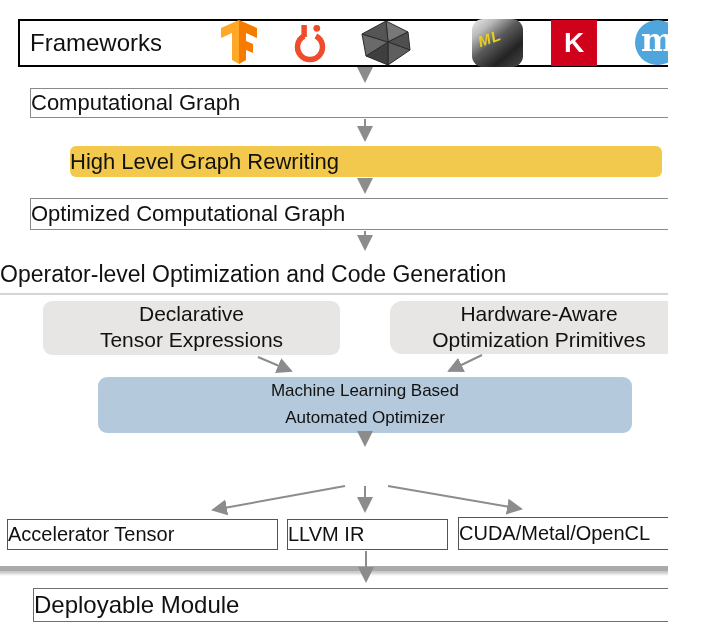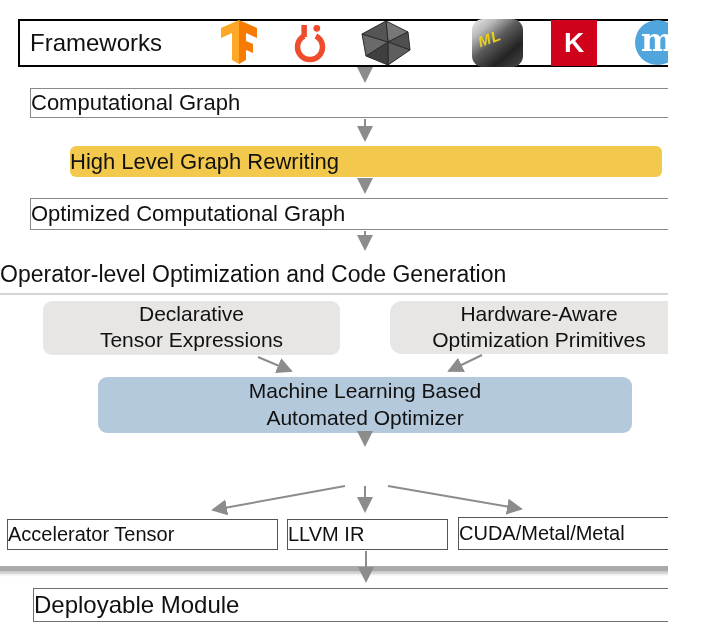--- a/index.html
+++ b/index.html
@@ -22,21 +22,21 @@
   #rewrite-box{left:70px;top:146px;width:592px;height:31px;background:#F2C84D;
                border-radius:6px;font-size:22px;}
   #ocg-box{left:30px;top:198px;width:670px;height:32px;border:1.5px solid #8a8a8a;font-size:22px;}
   #section-title{left:0;top:258px;width:728px;height:32px;font-size:23px;background:transparent;}
 
   #decl-box{left:43px;top:301px;width:297px;height:54px;background:#E7E6E4;
             border-radius:9px;font-size:21px;line-height:26px;}
   #hw-box{left:390px;top:301px;width:298px;height:53px;background:#E7E6E4;
           border-radius:12px;font-size:21px;line-height:26px;}
   #opt-box{left:98px;top:377px;width:534px;height:56px;background:#B4C9DC;
-           border-radius:9px;font-size:21px;line-height:27px;}
+           border-radius:9px;font-size:17px;line-height:27px;}
   #loop-box{left:33px;top:451px;width:665px;height:33px;border:1.5px solid #7d7d7d;font-size:22px;}
 
   #accel-box{left:7px;top:519px;width:271px;height:31px;border:1.5px solid #545454;font-size:20px;}
   #llvm-box{left:287px;top:519px;width:161px;height:31px;border:1.5px solid #545454;font-size:20px;}
   #cuda-box{left:458px;top:517px;width:259px;height:33px;border:1.5px solid #545454;font-size:20px;}
 
   #deploy-box{left:33px;top:588px;width:677px;height:34px;border:1.5px solid #6f6f6f;font-size:24px;}
 
   #arrows{position:absolute;left:0;top:0;width:728px;height:632px;pointer-events:none;}
 
@@ -132,21 +132,21 @@
 
   <div class="box" id="accel-box">
     <span>Accelerator Tensor</span>
   </div>
 
   <div class="box" id="llvm-box">
     <span>LLVM IR</span>
   </div>
 
   <div class="box" id="cuda-box">
-    <span>CUDA/Metal/Metal</span>
+    <span>CUDA/Metal/OpenCL</span>
   </div>
 
   <div class="box" id="deploy-box">
     <span>Deployable Module</span>
   </div>
 
   <svg id="arrows">
     <defs>
       <marker id="ah" markerWidth="9" markerHeight="9" refX="7" refY="4" orient="auto">
         <path d="M0,0 L8,4 L0,8 z" fill="#8C8C8C"></path>

